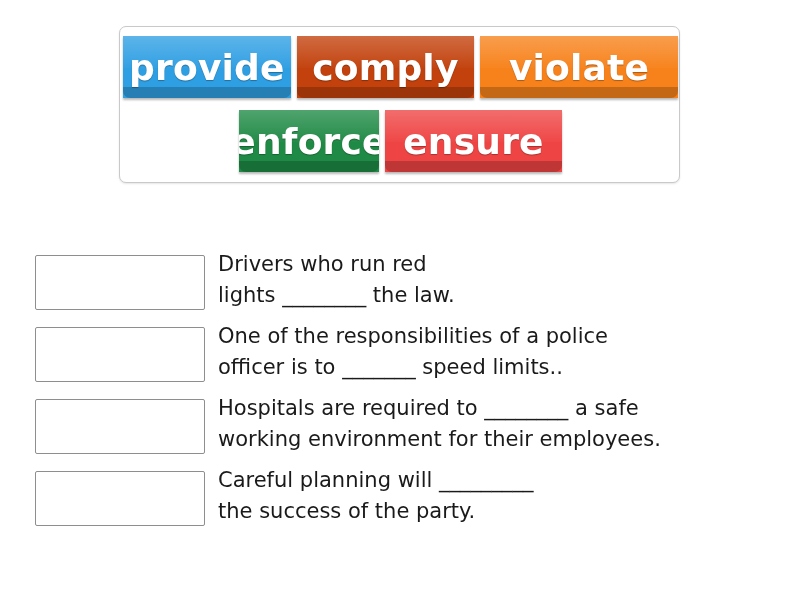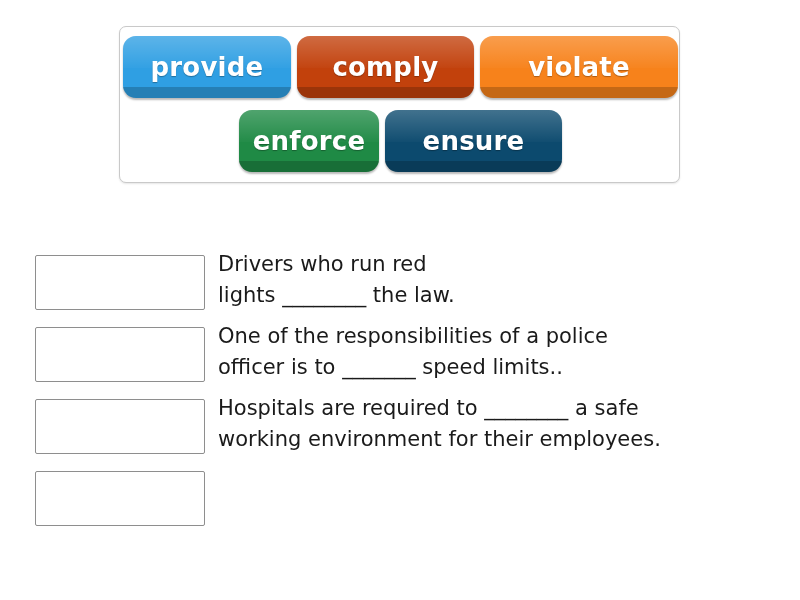--- a/index.html
+++ b/index.html
@@ -35,27 +35,27 @@
     justify-content: center;
     align-items: flex-start;
   }
   #bank-row-1 { position: absolute; left: 0; top: 9px;  width: 561px; }
   #bank-row-2 { position: absolute; left: 0; top: 83px; width: 561px; }
 
   .tile {
     position: relative;
     height: 62px;
     box-sizing: border-box;
-    border-radius: 13px;
+    border-radius: 0;
     margin: 0 3px;
     display: flex;
     align-items: center;
     justify-content: center;
     color: #ffffff;
-    font-size: 26px;
+    font-size: 36px;
     font-weight: 700;
     letter-spacing: 0.2px;
     text-shadow: 0 1px 1px rgba(0,0,0,0.30);
     box-shadow: 0 2px 2px rgba(0,0,0,0.28);
     cursor: pointer;
     user-select: none;
     overflow: hidden;
   }
   
   .tile::before {
@@ -76,21 +76,21 @@
     border-bottom-left-radius: 7px;
     border-bottom-right-radius: 7px;
     pointer-events: none;
   }
   .tile > span { position: relative; z-index: 2; }
 
   .tile-blue   { background: #2f9fe3; width: 178px; }
   .tile-red    { background: #c2410c; width: 188px; }
   .tile-orange { background: #f7821b; width: 210px; }
   .tile-green  { background: #1f8a45; width: 140px; }
-  .tile-purple { background: #0c4a6e; width: 177px; }
+  .tile-purple { background: #ef4444; width: 177px; }
 
   
   #sentences {
     position: absolute;
     left: 0;
     top: 203px;
     width: 800px;
     margin-top: 44px;
   }
   .sentence-row {
@@ -163,16 +163,18 @@
   </div>
 
   <div class="sentence-row">
     <div class="drop-zone"></div>
     <div class="sentence-text">Hospitals are required to ________ a safe
 working environment for their employees.</div>
   </div>
 
   <div class="sentence-row">
     <div class="drop-zone"></div>
+    <div class="sentence-text">Careful planning will _________
+the success of the party.</div>
   </div>
 
 
 </div>
 
 </body></html>

